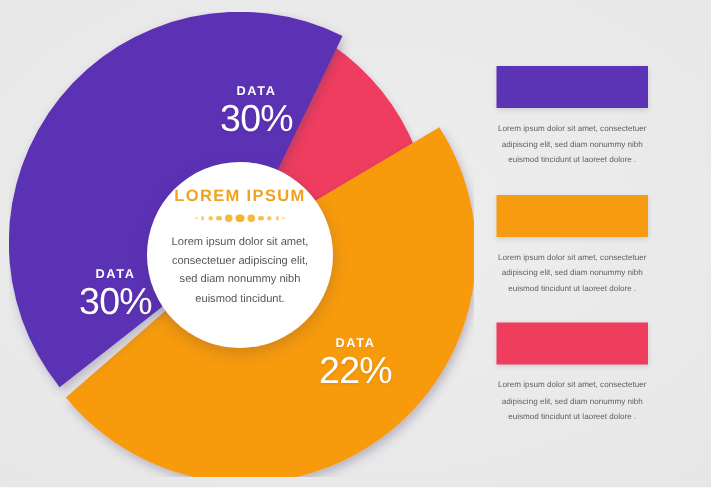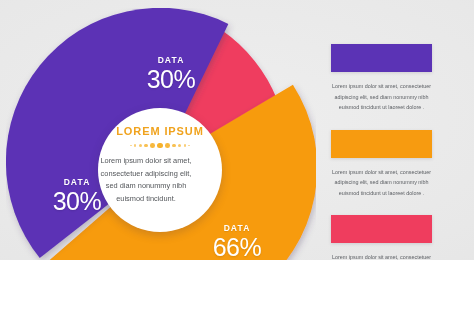--- a/index.html
+++ b/index.html
@@ -9,21 +9,21 @@
   body {
     width: 474px;
     height: 325px;
     overflow: hidden;
     font-family: "Liberation Sans", sans-serif;
     background: #ffffff;
   }
   #stage {
     position: relative;
     width: 474px;
-    height: 260px;
+    height: 325px;
     background:
       radial-gradient(ellipse 120% 110% at 50% 45%, #eeeeee 0%, #e8e8e8 55%, #e2e2e2 100%);
     overflow: hidden;
   }
 
   
   #donut-wrap {
     position: absolute;
     left: 6px;
     top: 8px;
@@ -69,20 +69,21 @@
     position: absolute;
     left: 98px;
     top: 108px;
     width: 124px;
     height: 124px;
     border-radius: 50%;
     background: #ffffff;
     box-shadow: 0 3px 10px rgba(60,40,80,0.22);
     display: flex;
     flex-direction: column;
+    align-items: center;
     justify-content: flex-start;
     padding-top: 17px;
     box-sizing: border-box;
   }
   #hub-title {
     font-size: 11px;
     font-weight: bold;
     letter-spacing: 0.9px;
     color: #f0a31e;
     text-align: center;
@@ -166,21 +167,21 @@
     <div class="seg-label" id="label-purple">
       <span class="kicker">DATA</span>
       <span class="pct">30%</span>
     </div>
     <div class="seg-label" id="label-orange">
       <span class="kicker">DATA</span>
       <span class="pct">30%</span>
     </div>
     <div class="seg-label" id="label-pink">
       <span class="kicker">DATA</span>
-      <span class="pct">66%</span>
+      <span class="pct">22%</span>
     </div>
   </div>
 
   <div id="hub">
     <div id="hub-title" style="color: rgb(240, 163, 30);">LOREM IPSUM</div>
     <div id="hub-dots">
         <i style="width: 1.4px; height: 1.4px; background: rgb(246, 178, 44); opacity: 0.55;"></i>
         <i style="width: 2.2px; height: 2.2px; background: rgb(246, 178, 44); opacity: 0.64;"></i>
         <i style="width: 3px; height: 3px; background: rgb(246, 178, 44); opacity: 0.73;"></i>
         <i style="width: 3.8px; height: 3.8px; background: rgb(246, 178, 44); opacity: 0.82;"></i>

